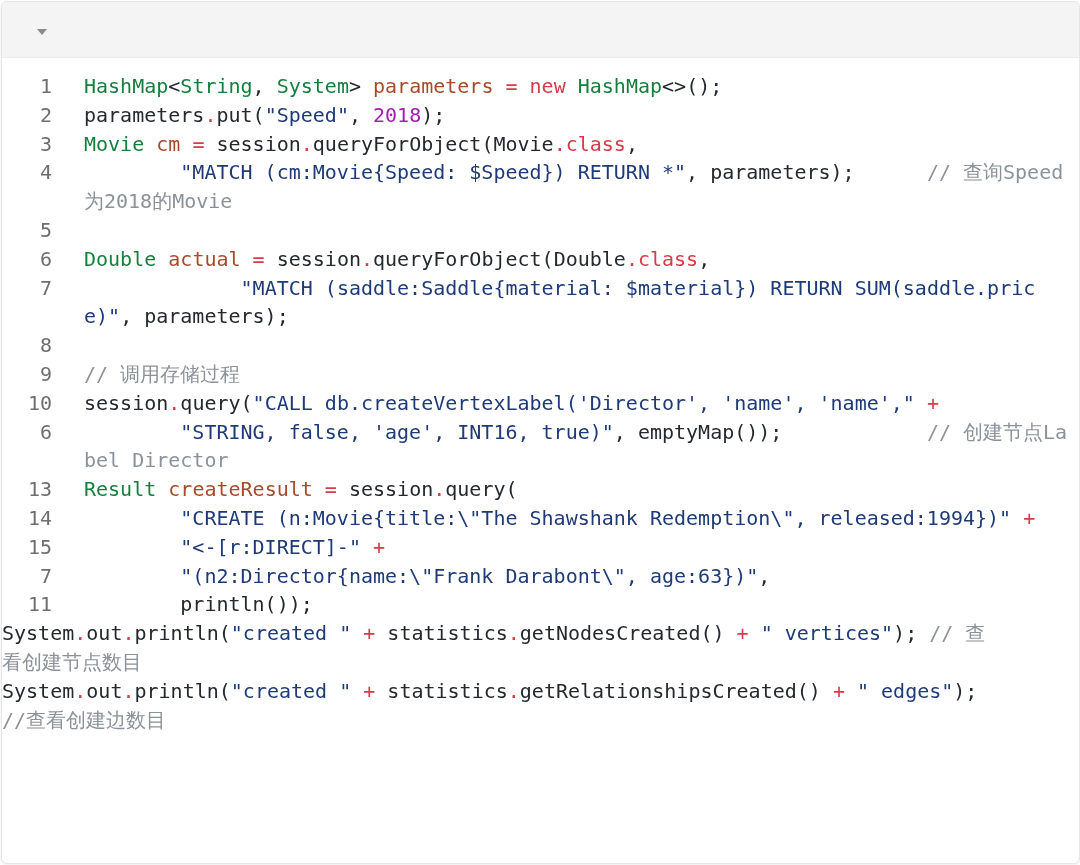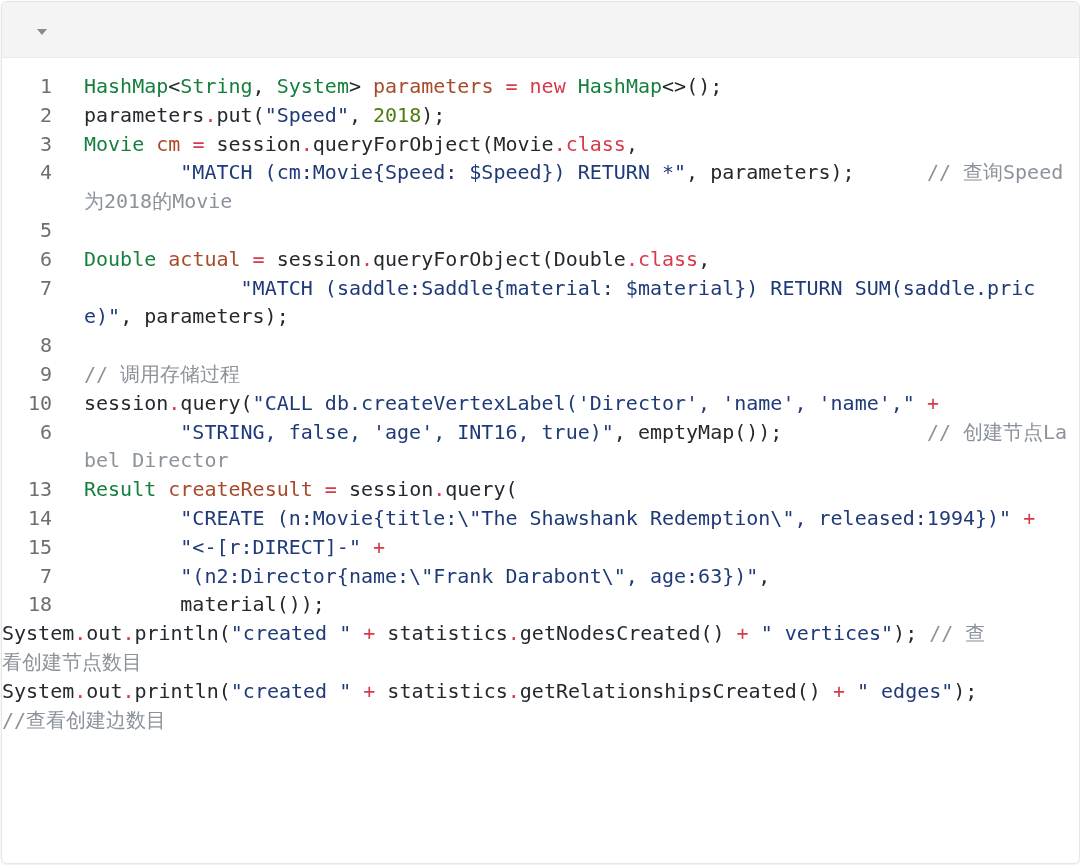--- a/index.html
+++ b/index.html
@@ -27,21 +27,21 @@
   .line { display: flex; }
   .ln {
     width: 50px; flex: 0 0 50px; text-align: right; color: #6e6e6e;
     padding-right: 32px; user-select: none;
   }
   .src { white-space: pre-wrap; word-break: break-all; width: 990px; }
   .t { color: #15803d; }        
   .v { color: #a84a2a; }        
   .k { color: #d73a49; }        
   .s { color: #1f3a78; }        
-  .n { color: #4d7c0f; }        
+  .n { color: #a21caf; }        
   .c { color: #8b929b; }        
   .p { color: #24292e; }        
 </style>
 </head>
 <body>
 
 <div class="code-block">
   <div class="code-header">
     <div class="collapse-toggle"></div>
   </div>
@@ -100,22 +100,22 @@
       </div>
       <div class="line">
         <span class="ln">15</span>
         <span class="src"><span class="p">        </span><span class="s">"&lt;-[r:DIRECT]-"</span><span class="p"> </span><span class="k">+</span></span>
       </div>
       <div class="line">
         <span class="ln">7</span>
         <span class="src"><span class="p">        </span><span class="s">"(n2:Director{name:\"Frank Darabont\", age:63})"</span><span class="p">,</span></span>
       </div>
       <div class="line">
-        <span class="ln">18</span>
-        <span class="src"><span class="p">        material());</span></span>
+        <span class="ln">11</span>
+        <span class="src"><span class="p">        println());</span></span>
       </div>
       <div class="line">
         <span class="src"><span class="p">System</span><span class="k">.</span><span class="p">out</span><span class="k">.</span><span class="p">println(</span><span class="s">"created "</span><span class="p"> </span><span class="k">+</span><span class="p"> statistics</span><span class="k">.</span><span class="p">getNodesCreated() </span><span class="k">+</span><span class="p"> </span><span class="s">" vertices"</span><span class="p">); </span><span class="c">// 查看创建节点数目</span></span>
       </div>
       <div class="line">
         <span class="src"><span class="p">System</span><span class="k">.</span><span class="p">out</span><span class="k">.</span><span class="p">println(</span><span class="s">"created "</span><span class="p"> </span><span class="k">+</span><span class="p"> statistics</span><span class="k">.</span><span class="p">getRelationshipsCreated() </span><span class="k">+</span><span class="p"> </span><span class="s">" edges"</span><span class="p">);  </span><span class="c">//查看创建边数目</span></span>
       </div>
     </div>
 </div>
 

